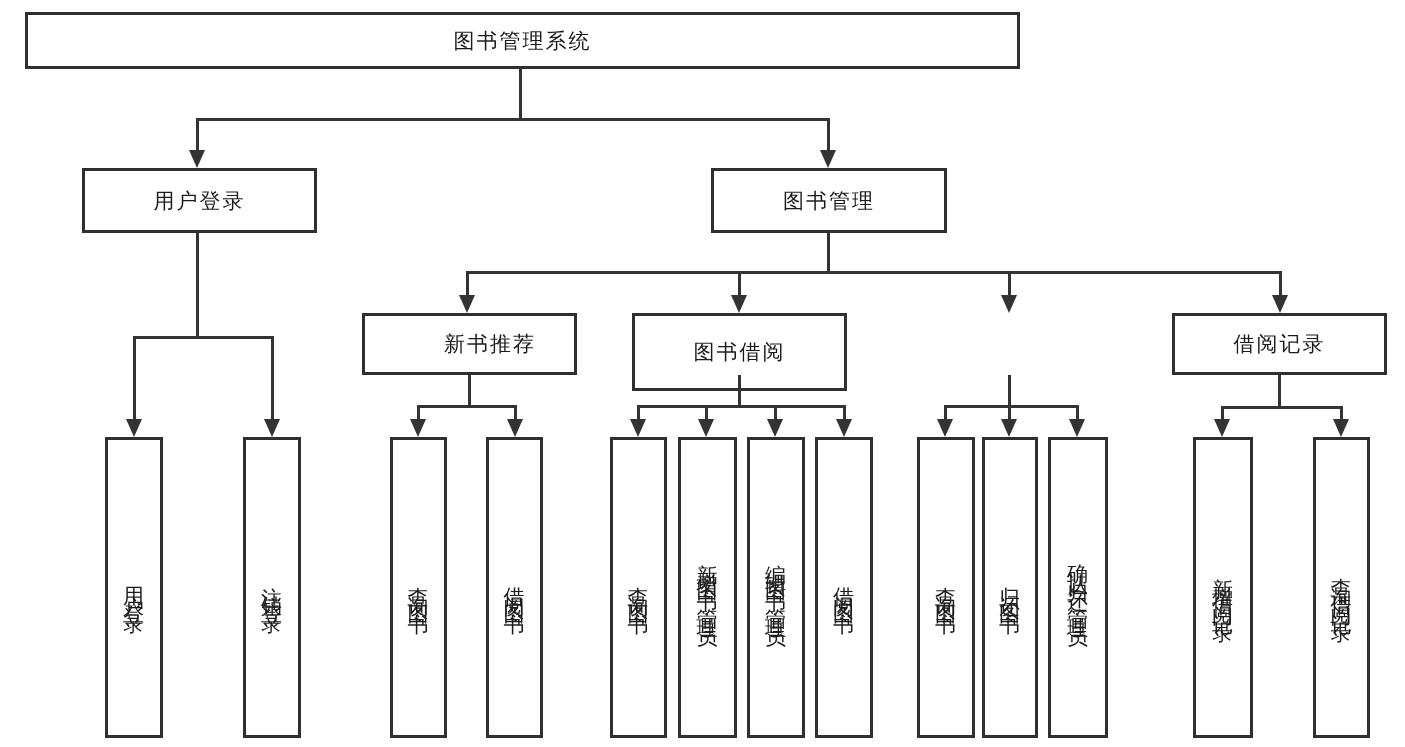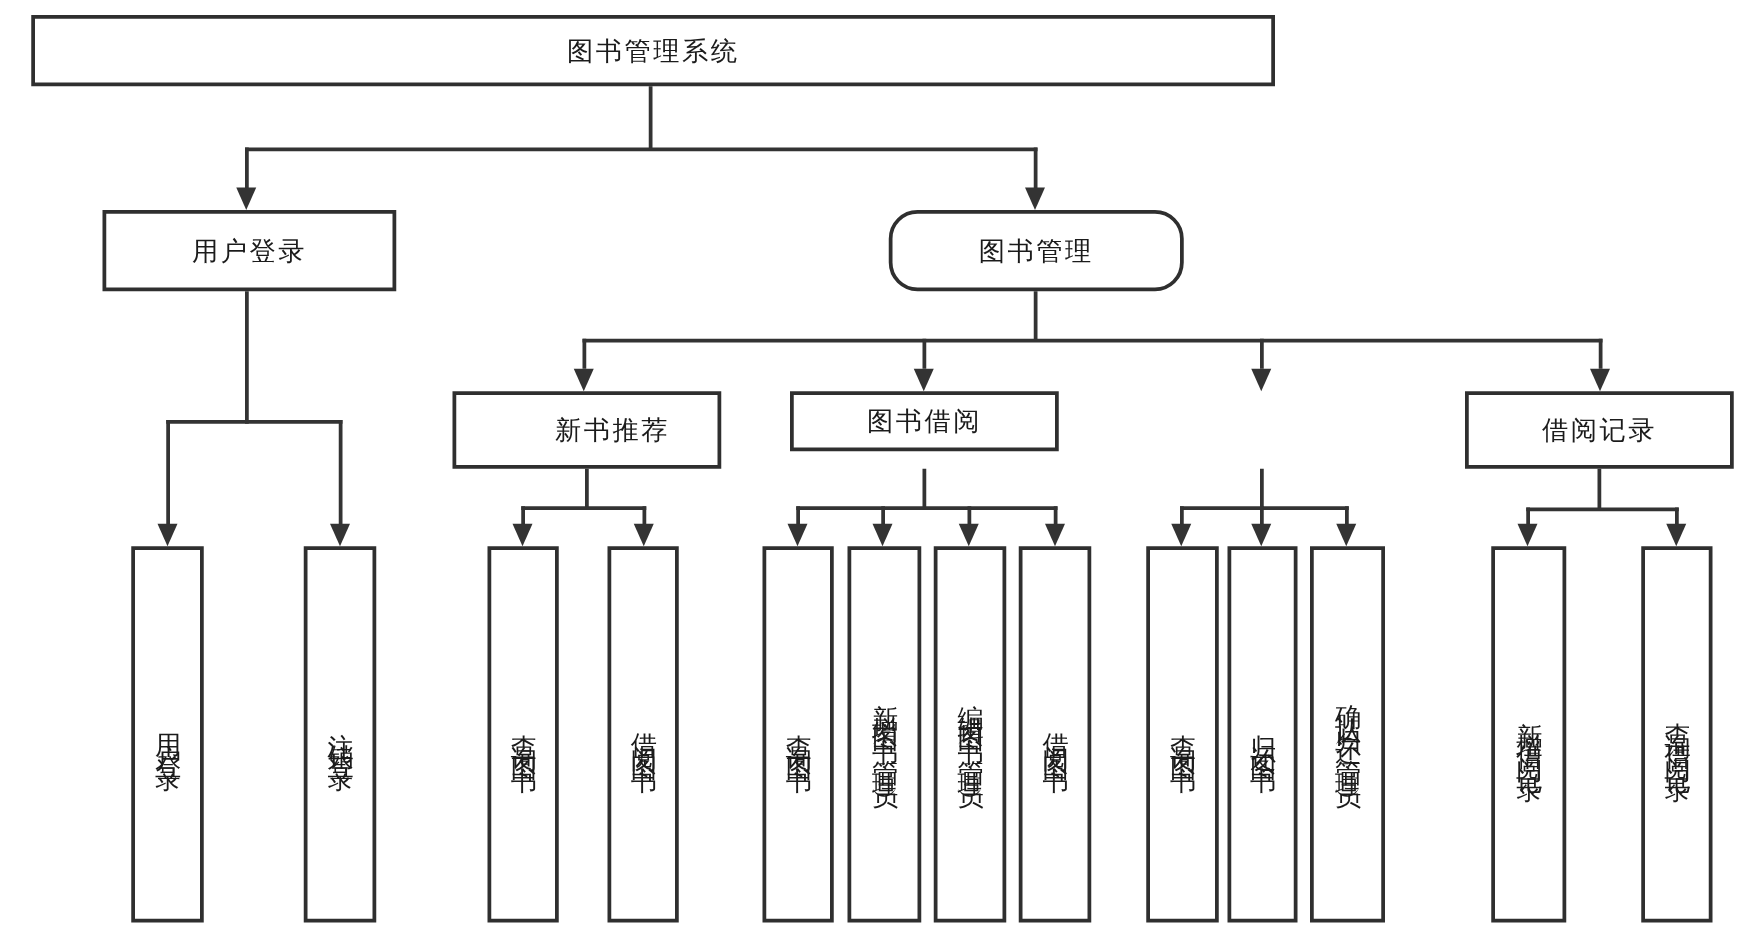--- a/index.html
+++ b/index.html
@@ -72,21 +72,21 @@
   <div class="line" style="left:519px; top:69px; width:3px; height:50px;"></div>
   <div class="line" style="left:196px; top:118px; width:634px; height:3px;"></div>
   <div class="line" style="left:196px; top:118px; width:3px; height:34px;"></div>
   <div class="arrow" style="left:189px; top:150px;"></div>
   <div class="line" style="left:827px; top:118px; width:3px; height:34px;"></div>
   <div class="arrow" style="left:820px; top:150px;"></div>
 
   <div class="box" style="left:82px; top:168px; width:235px; height:65px;">
     <span class="lbl">用户登录</span>
   </div>
-  <div class="box" style="left:711px; top:168px; width:236px; height:65px;border-radius:23px;">
+  <div class="box" style="left:711px; top:168px; width:236px; height:65px;">
     <span class="lbl">图书管理</span>
   </div>
 
   <div class="line" style="left:196px; top:233px; width:3px; height:106px;"></div>
   <div class="line" style="left:133px; top:336px; width:141px; height:3px;"></div>
   <div class="line" style="left:133px; top:336px; width:3px; height:85px;"></div>
   <div class="arrow" style="left:126px; top:419px;"></div>
   <div class="line" style="left:271px; top:336px; width:3px; height:85px;"></div>
   <div class="arrow" style="left:264px; top:419px;"></div>
 
@@ -97,21 +97,21 @@
   <div class="line" style="left:738px; top:271px; width:3px; height:24px;"></div>
   <div class="arrow" style="left:731px; top:295px;"></div>
   <div class="line" style="left:1008px; top:271px; width:3px; height:24px;"></div>
   <div class="arrow" style="left:1001px; top:295px;"></div>
   <div class="line" style="left:1279px; top:271px; width:3px; height:24px;"></div>
   <div class="arrow" style="left:1272px; top:295px;"></div>
 
   <div class="box" style="left:362px; top:313px; width:215px; height:62px;padding-left:41px;">
     <span class="lbl">新书推荐</span>
   </div>
-  <div class="box" style="left:632px; top:313px; width:215px; height:48px;">
+  <div class="box" style="left:632px; top:313px; width:215px; height:78px;">
     <span class="lbl">图书借阅</span>
   </div>
   <div class="box" style="left:1172px; top:313px; width:215px; height:62px;">
     <span class="lbl">借阅记录</span>
   </div>
 
   <div class="line" style="left:468px; top:375px; width:3px; height:32px;"></div>
   <div class="line" style="left:417px; top:405px; width:100px; height:3px;"></div>
   <div class="line" style="left:417px; top:405px; width:3px; height:16px;"></div>
   <div class="arrow" style="left:410px; top:419px;"></div>

